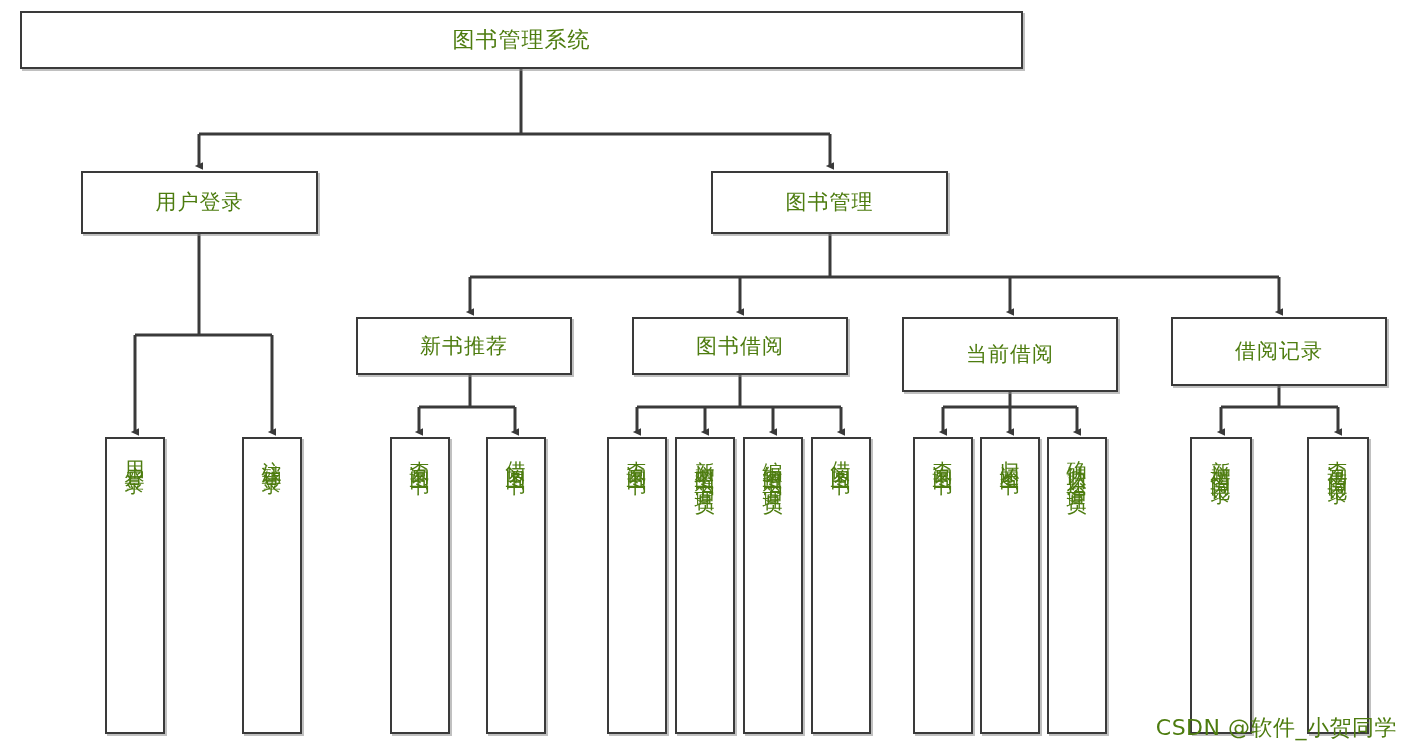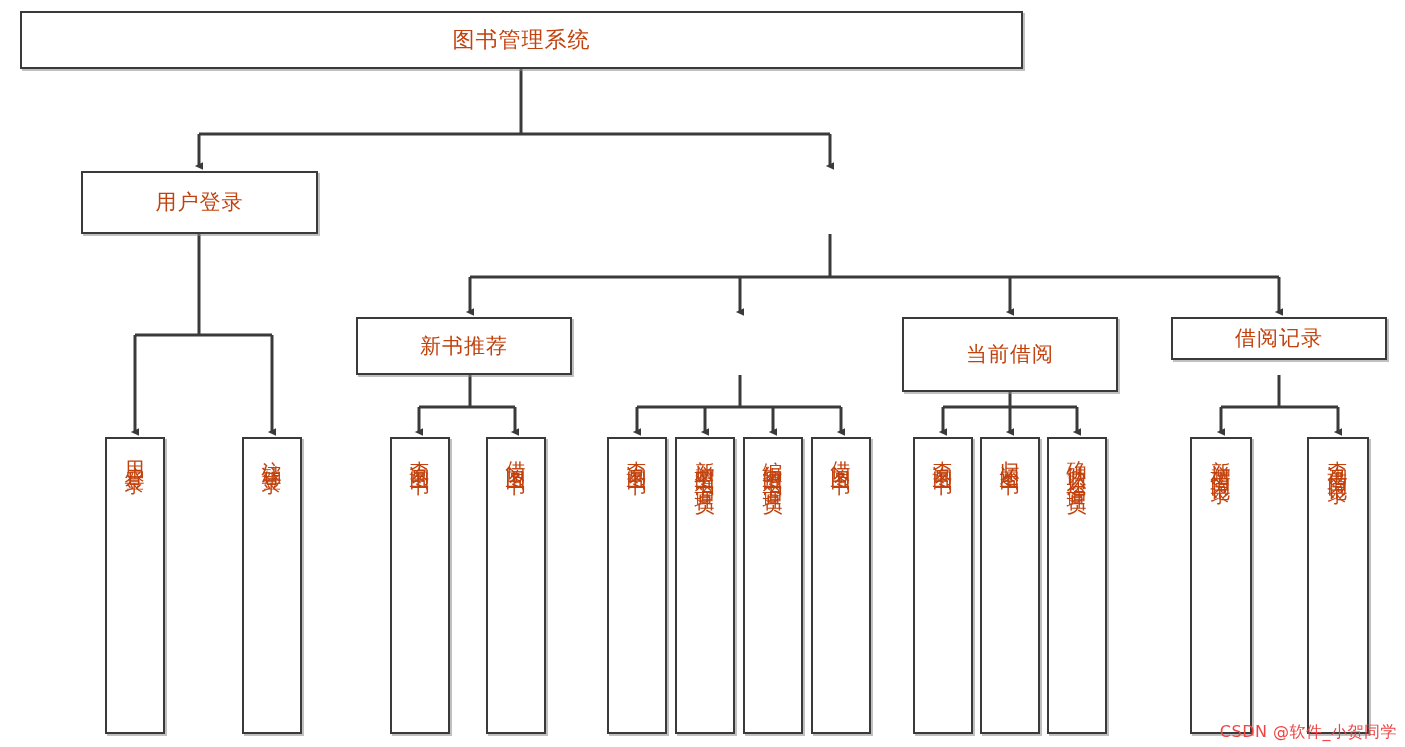--- a/index.html
+++ b/index.html
@@ -43,21 +43,21 @@
     display: flex;
     align-items: center;
     justify-content: center;
     overflow: hidden;
   }
 
   .node-label {
     font-size: 21px;
     letter-spacing: 1px;
     line-height: 1.25;
-    color: #c2410c;
+    color: #4d7c0f;
     white-space: nowrap;
     text-align: center;
   }
 
   
   .node.root .node-label { font-size: 22px; }
 
   
   .node.branch .node-label { font-size: 21px; }
 
@@ -73,22 +73,22 @@
     font-size: 20px;
     letter-spacing: 5px;
     line-height: 1;
     white-space: nowrap;
   }
 
   #watermark {
     position: absolute;
     right: 8px;
     bottom: 4px;
-    font-size: 16px;
-    color: #ef4444;
+    font-size: 22px;
+    color: #4d7c0f;
     letter-spacing: 0.5px;
     white-space: nowrap;
     user-select: none;
   }
 </style>
 </head>
 <body>
 
 <div id="diagram-canvas">
 
@@ -148,31 +148,37 @@
   </svg>
 
   <div class="node root" style="left:20px; top:11px; width:1003px; height:58px;">
     <span class="node-label">图书管理系统</span>
   </div>
 
   <div class="node branch" style="left:81px; top:171px; width:237px; height:63px;">
     <span class="node-label">用户登录</span>
   </div>
 
+  <div class="node branch" style="left:711px; top:171px; width:237px; height:63px;">
+    <span class="node-label">图书管理</span>
+  </div>
 
   <div class="node branch" style="left:356px; top:317px; width:216px; height:58px;">
     <span class="node-label">新书推荐</span>
   </div>
 
+  <div class="node branch" style="left:632px; top:317px; width:216px; height:58px;">
+    <span class="node-label">图书借阅</span>
+  </div>
 
   <div class="node branch" style="left:902px; top:317px; width:216px; height:75px;">
     <span class="node-label">当前借阅</span>
   </div>
 
-  <div class="node branch" style="left:1171px; top:317px; width:216px; height:43px;">
+  <div class="node branch" style="left:1171px; top:317px; width:216px; height:69px;">
     <span class="node-label">借阅记录</span>
   </div>
 
   <div class="node leaf" style="left:105px; top:437px; width:60px; height:297px;">
     <span class="node-label">用户登录</span>
   </div>
 
   <div class="node leaf" style="left:242px; top:437px; width:60px; height:297px;">
     <span class="node-label">注销登录</span>
   </div>

